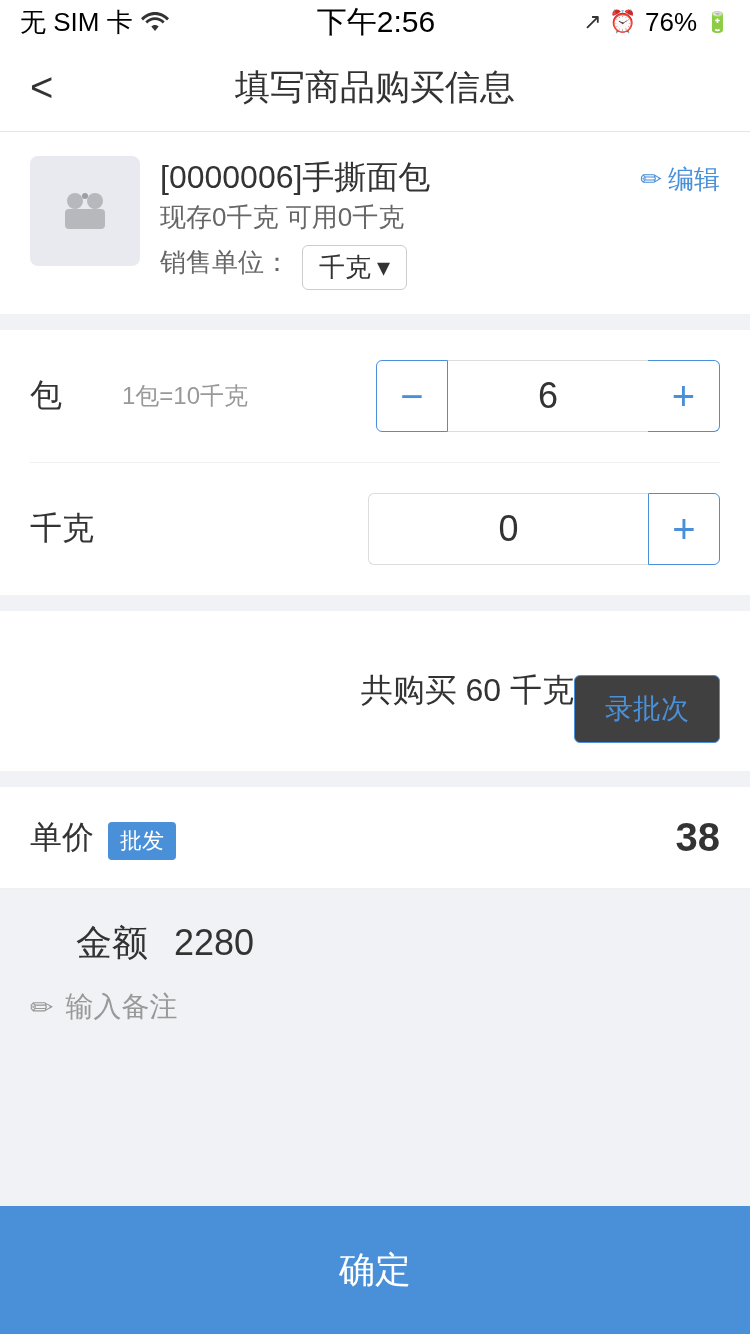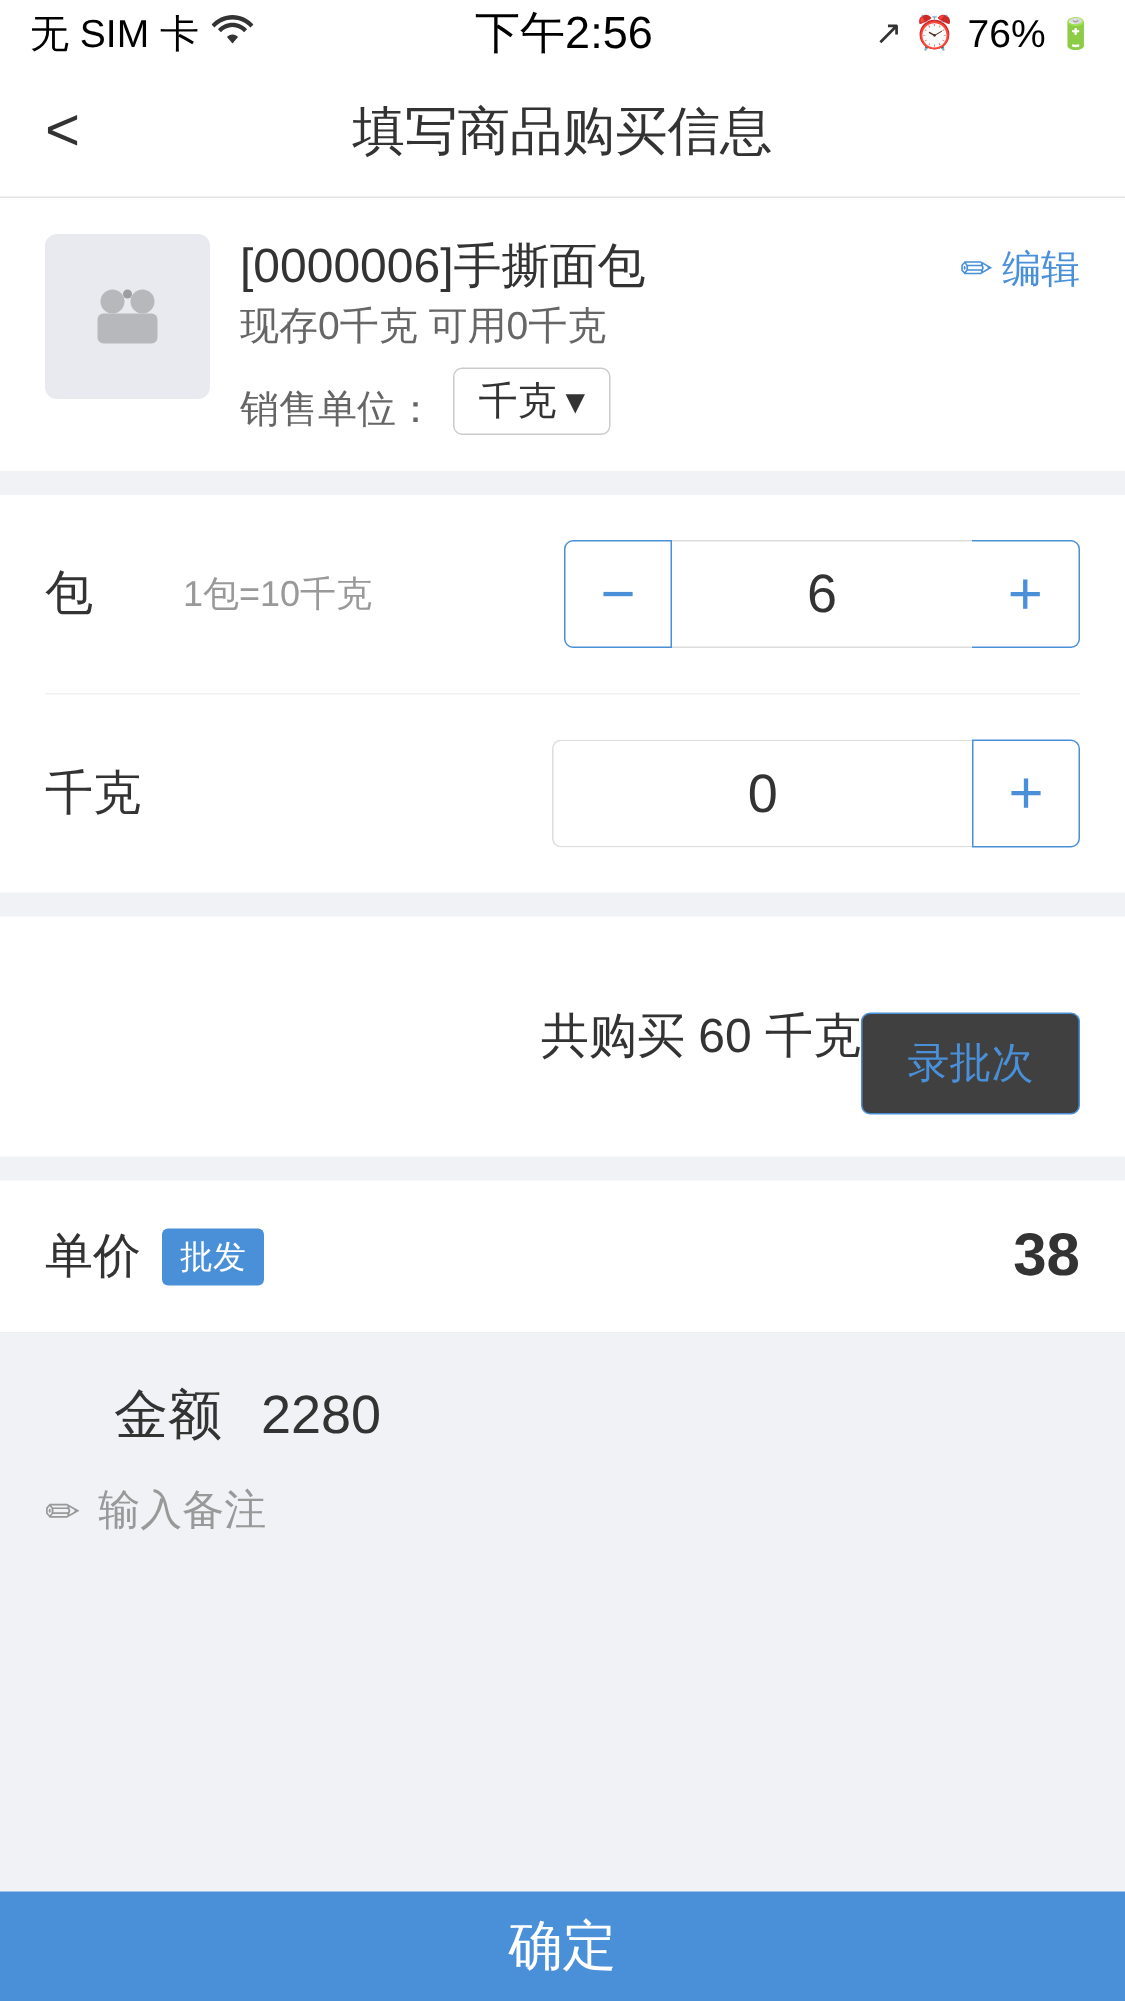--- a/index.html
+++ b/index.html
@@ -18,21 +18,21 @@
       width: 100%;
       height: 44px;
       background: #fff;
       display: flex;
       align-items: center;
       justify-content: space-between;
       padding: 0 20px;
       font-size: 26px;
       color: #000;
     }
-    .status-left { display: flex; gap: 8px; font-size: 26px; }
+    .status-left { display: flex; align-items: center; gap: 8px; font-size: 26px; }
     .status-center { font-size: 30px; font-weight: 500; }
     .status-right { display: flex; align-items: center; gap: 8px; font-size: 24px; }
 
     
     .nav-bar {
       width: 100%;
       height: 88px;
       background: #fff;
       border-bottom: 1px solid #e5e5e5;
       display: flex;
@@ -85,21 +85,21 @@
       font-weight: 500;
       margin-bottom: 0;
     }
     .product-stock {
       font-size: 26px;
       color: #666;
       margin-bottom: 10px;
     }
     .product-unit-row {
       display: flex;
-      align-items: flex-end;
+      align-items: flex-start;
       gap: 12px;
       font-size: 26px;
       color: #666;
     }
     .unit-select {
       border: 1px solid #ccc;
       border-radius: 6px;
       padding: 4px 16px;
       font-size: 26px;
       background: #fff;
@@ -212,21 +212,21 @@
     }
 
     
     .price-section {
       background: #fff;
       padding: 0;
       margin-bottom: 0;
     }
     .price-row {
       display: flex;
-      align-items: center;
+      align-items: flex-end;
       padding: 28px 30px;
       border-bottom: 1px solid #f0f0f0;
     }
     .price-label {
       font-size: 32px;
       color: #333;
     }
     .price-tag {
       background: #4a90d9;
       color: #fff;
@@ -271,21 +271,21 @@
       display: flex;
       align-items: center;
       gap: 12px;
       color: #999;
       font-size: 28px;
     }
 
     
     .confirm-btn {
       width: 100%;
-      height: 73px;
+      height: 128px;
       background: #4a90d9;
       color: #fff;
       font-size: 36px;
       border: none;
       cursor: pointer;
       margin-top: auto;
     }
   </style>
 </head>
 <body>

